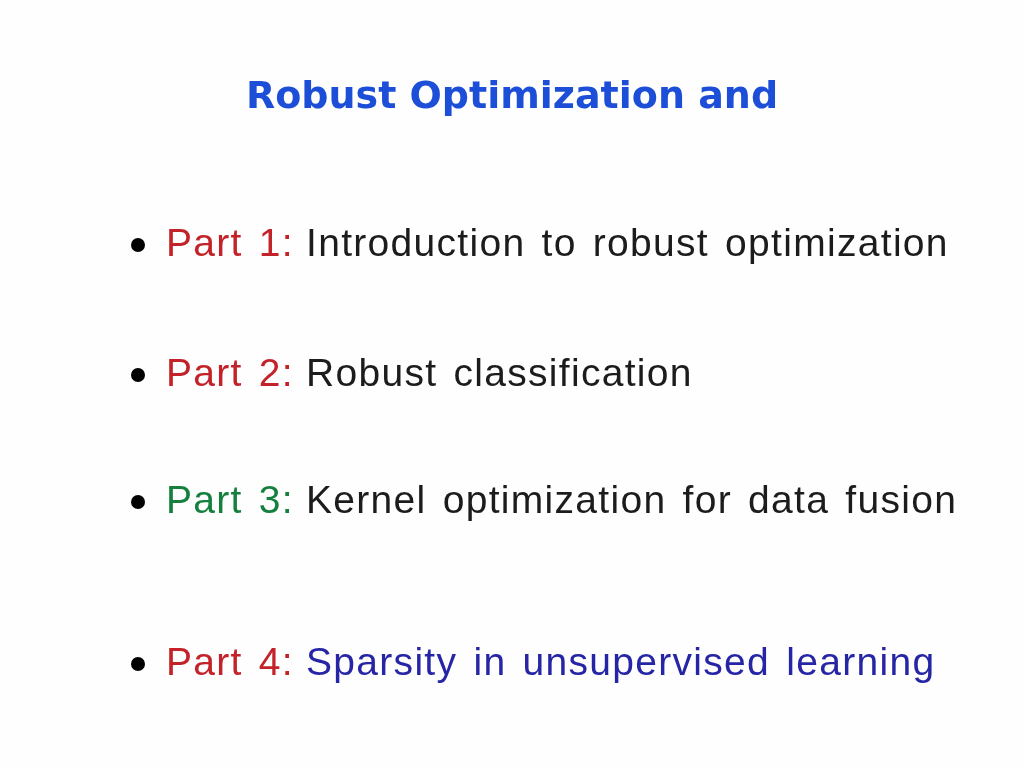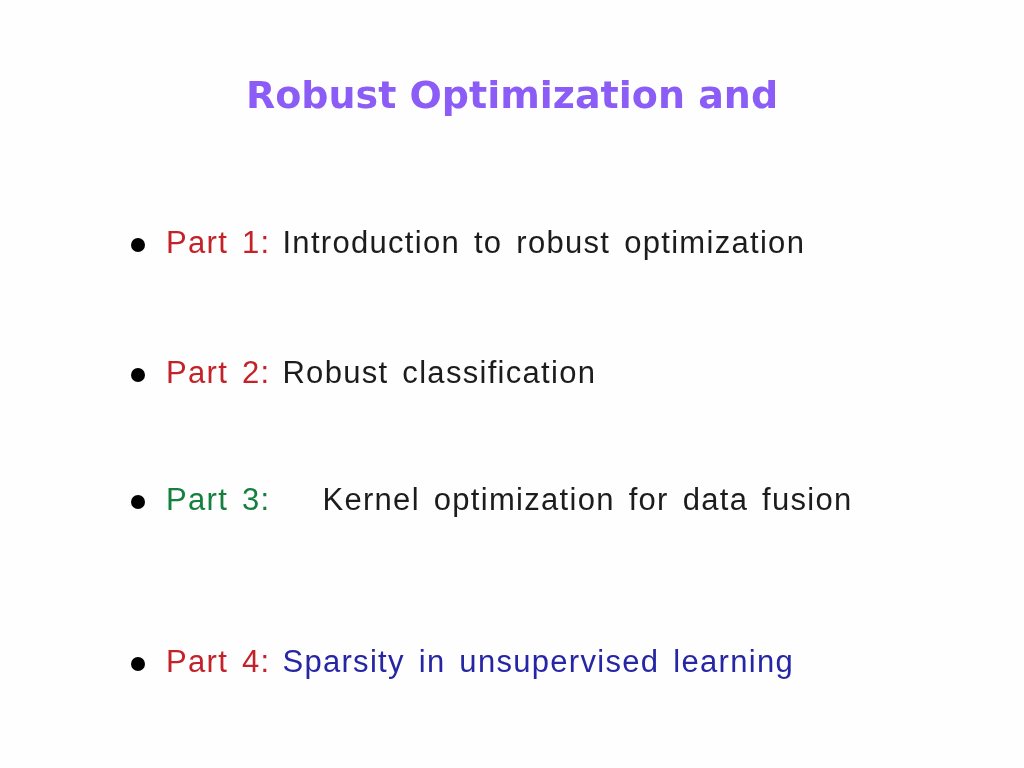--- a/index.html
+++ b/index.html
@@ -51,36 +51,36 @@
   .bullet-row.row-3 { top: 605px; margin-top: 35px; }
   .dot {
     width: 14px;
     height: 14px;
     border-radius: 50%;
     margin-right: 21px;
     margin-top: 4px;
     flex: 0 0 auto;
   }
   .bullet-text {
-    font-size: 31px;
+    font-size: 39px;
     letter-spacing: 1.3px;
     word-spacing: 4px;
     line-height: 40px;
   }
   .part-label {
     margin-right: 12px;
   }
 </style>
 </head>
 <body>
 
 <div class="slide">
 
   <h1 class="title">
-    <span class="t-line" style="color: #8b5cf6;">Robust Optimization and</span>
+    <span class="t-line" style="color: #1d4ed8;">Robust Optimization and</span>
   </h1>
 
   <div class="bullets">
 
     <div class="bullet-row row-0">
       <span class="dot" style="background-color: rgb(0, 0, 0);"></span>
       <span class="bullet-text">
         <span class="part-label" style="color: rgb(195, 34, 41);">Part 1:</span><span style="color: rgb(28, 28, 28);">Introduction to robust optimization</span>
       </span>
     </div>
@@ -88,21 +88,21 @@
     <div class="bullet-row row-1">
       <span class="dot" style="background-color: rgb(0, 0, 0);"></span>
       <span class="bullet-text">
         <span class="part-label" style="color: rgb(195, 34, 41);">Part 2:</span><span style="color: rgb(28, 28, 28);">Robust classification</span>
       </span>
     </div>
 
     <div class="bullet-row row-2">
       <span class="dot" style="background-color: rgb(0, 0, 0);"></span>
       <span class="bullet-text">
-        <span class="part-label" style="color: #15803d;">Part 3:</span><span style="color: rgb(28, 28, 28); margin-left: 40px;">Kernel optimization for data fusion</span>
+        <span class="part-label" style="color: #15803d;">Part 3:</span><span style="color: rgb(28, 28, 28);">Kernel optimization for data fusion</span>
       </span>
     </div>
 
     <div class="bullet-row row-3">
       <span class="dot" style="background-color: rgb(0, 0, 0);"></span>
       <span class="bullet-text">
         <span class="part-label" style="color: rgb(195, 34, 41);">Part 4:</span><span style="color: rgb(37, 37, 165);">Sparsity in unsupervised learning</span>
       </span>
     </div>
 

